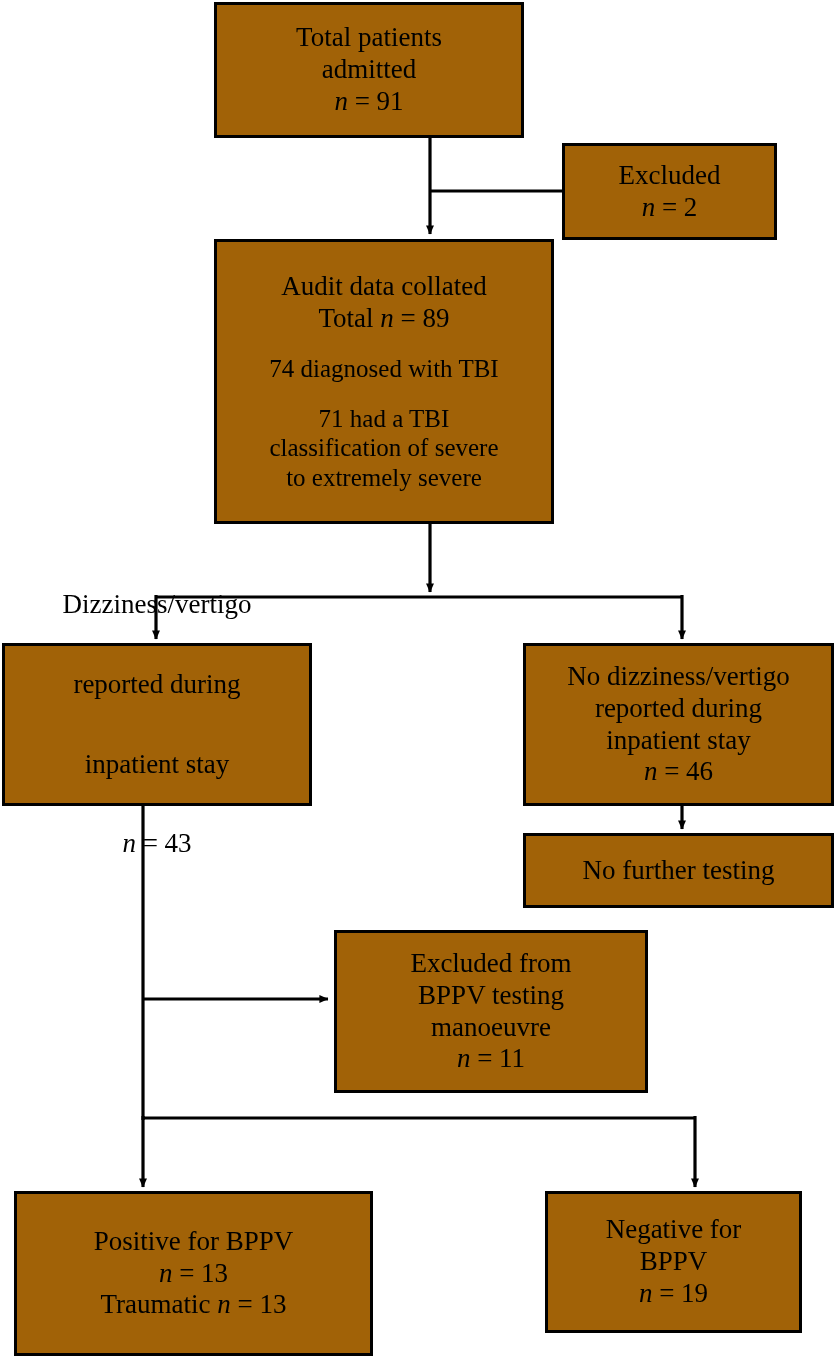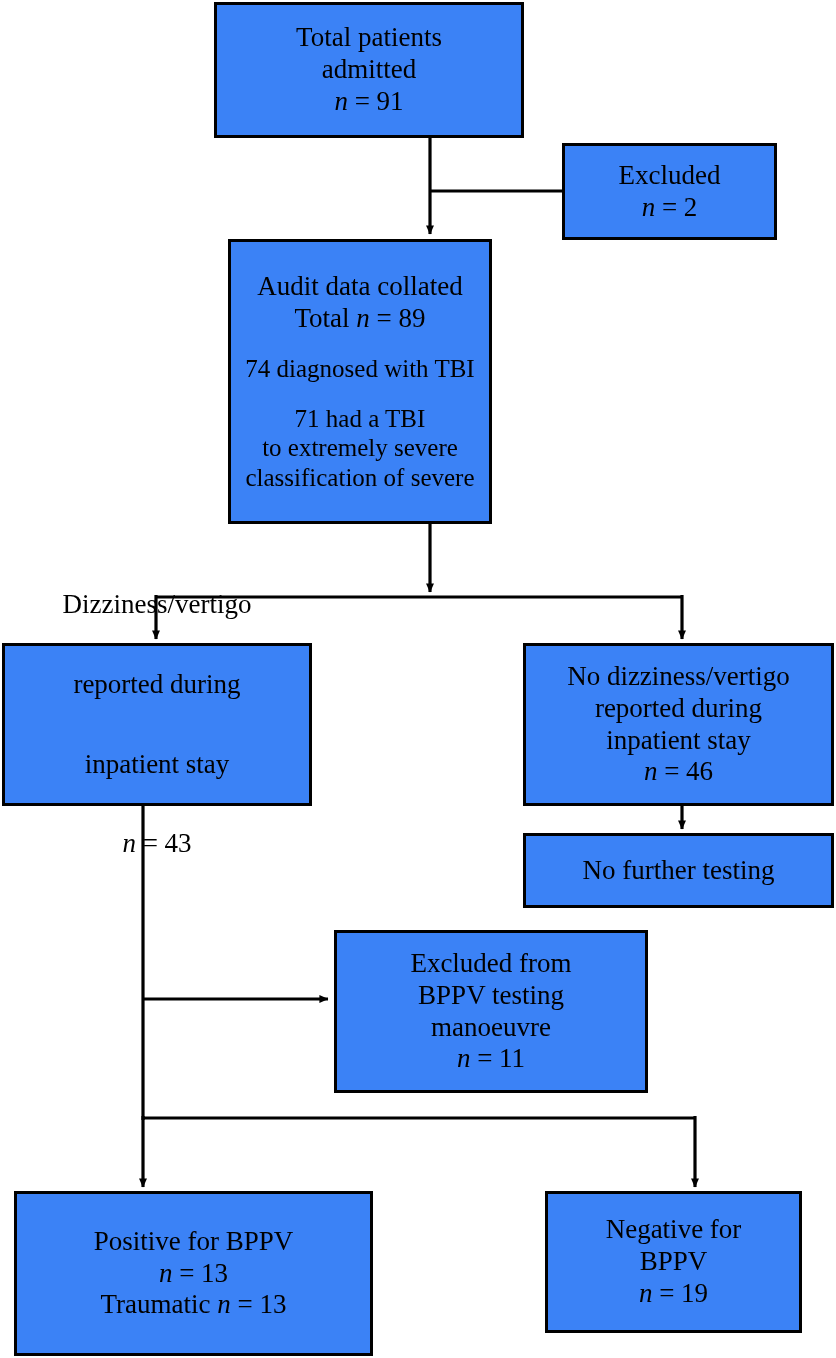--- a/index.html
+++ b/index.html
@@ -24,21 +24,21 @@
     position: absolute;
     top: 0;
     left: 0;
     width: 836px;
     height: 1358px;
   }
   .node-box {
     position: absolute;
     box-sizing: border-box;
     border: 3px solid #000000;
-    background: #3b82f6;
+    background: #a16207;
     display: flex;
     flex-direction: column;
     align-items: center;
     justify-content: center;
     text-align: center;
     line-height: 1.18;
   }
   .node-line {
     display: block;
     white-space: nowrap;
@@ -96,29 +96,29 @@
     <span class="node-line">Total patients</span>
     <span class="node-line">admitted</span>
     <span class="node-line"><span class="ital">n</span><span> = 91</span></span>
   </div>
 
   <div class="node-box" style="left:562px; top:143px; width:215px; height:97px;">
     <span class="node-line">Excluded</span>
     <span class="node-line"><span class="ital">n</span><span> = 2</span></span>
   </div>
 
-  <div class="node-box" style="left:228px; top:239px; width:264px; height:285px;">
+  <div class="node-box" style="left:214px; top:239px; width:340px; height:285px;">
     <span class="node-line">Audit data collated</span>
     <span class="node-line"><span>Total </span><span class="ital">n</span><span> = 89</span></span>
     <span class="gap-line"></span>
     <span class="node-line small">74 diagnosed with TBI</span>
     <span class="gap-line"></span>
     <span class="node-line small">71 had a TBI</span>
+    <span class="node-line small">classification of severe</span>
     <span class="node-line small">to extremely severe</span>
-    <span class="node-line small">classification of severe</span>
   </div>
 
   <div class="node-box" style="left:2px; top:643px; width:310px; height:163px;gap:48px;">
     <span class="node-line">Dizziness/vertigo</span>
     <span class="node-line">reported during</span>
     <span class="node-line">inpatient stay</span>
     <span class="node-line"><span class="ital">n</span><span> = 43</span></span>
   </div>
 
   <div class="node-box" style="left:523px; top:643px; width:311px; height:163px;">

